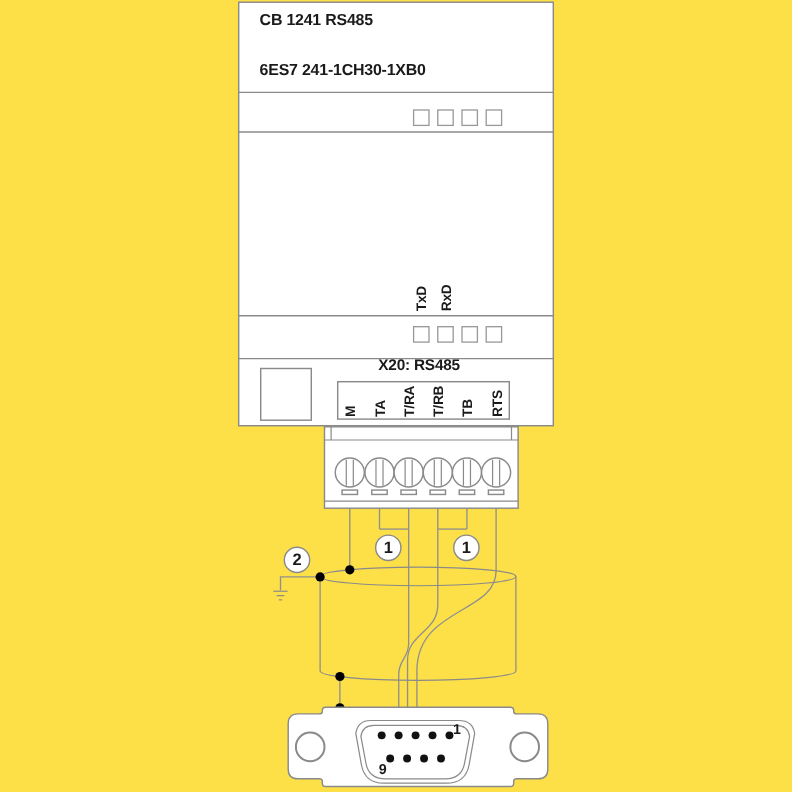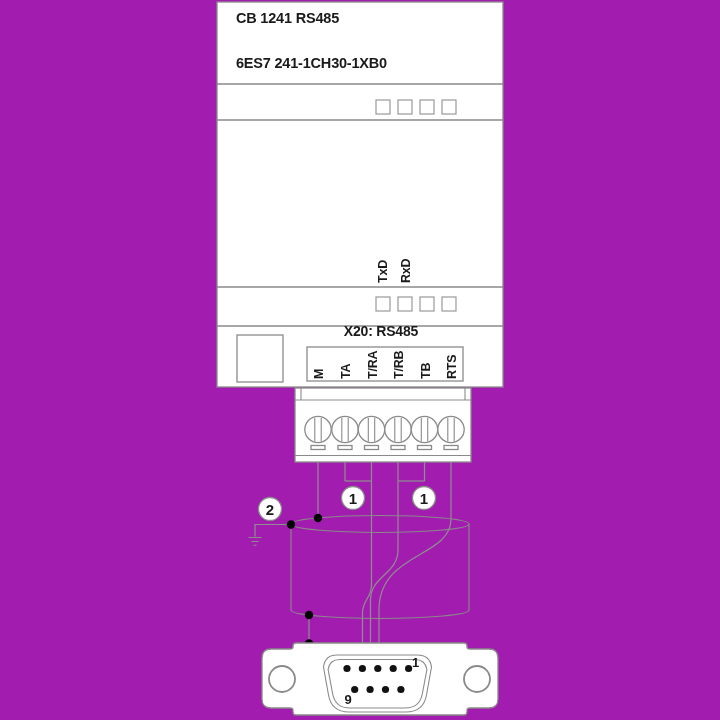--- a/index.html
+++ b/index.html
@@ -1,20 +1,20 @@
 <!DOCTYPE html>
 <html><head>
 <meta charset="utf-8">
 <style>
   html, body { margin: 0; padding: 0; background: #ffffff; }
   #canvas {
     position: relative;
     width: 720px;
     height: 720px;
-    background: #a21caf;
+    background: #fde047;
     font-family: "Liberation Sans", sans-serif;
   }
   svg text {
     font-family: "Liberation Sans", sans-serif;
     fill: #1a1a1a;
     font-weight: bold;
   }
   .lbl-lg   { font-size: 14.5px; letter-spacing: -0.2px; }
   .lbl-md   { font-size: 14px;   letter-spacing: -0.2px; }
   .lbl-sm   { font-size: 12.5px; letter-spacing: -0.2px; }

